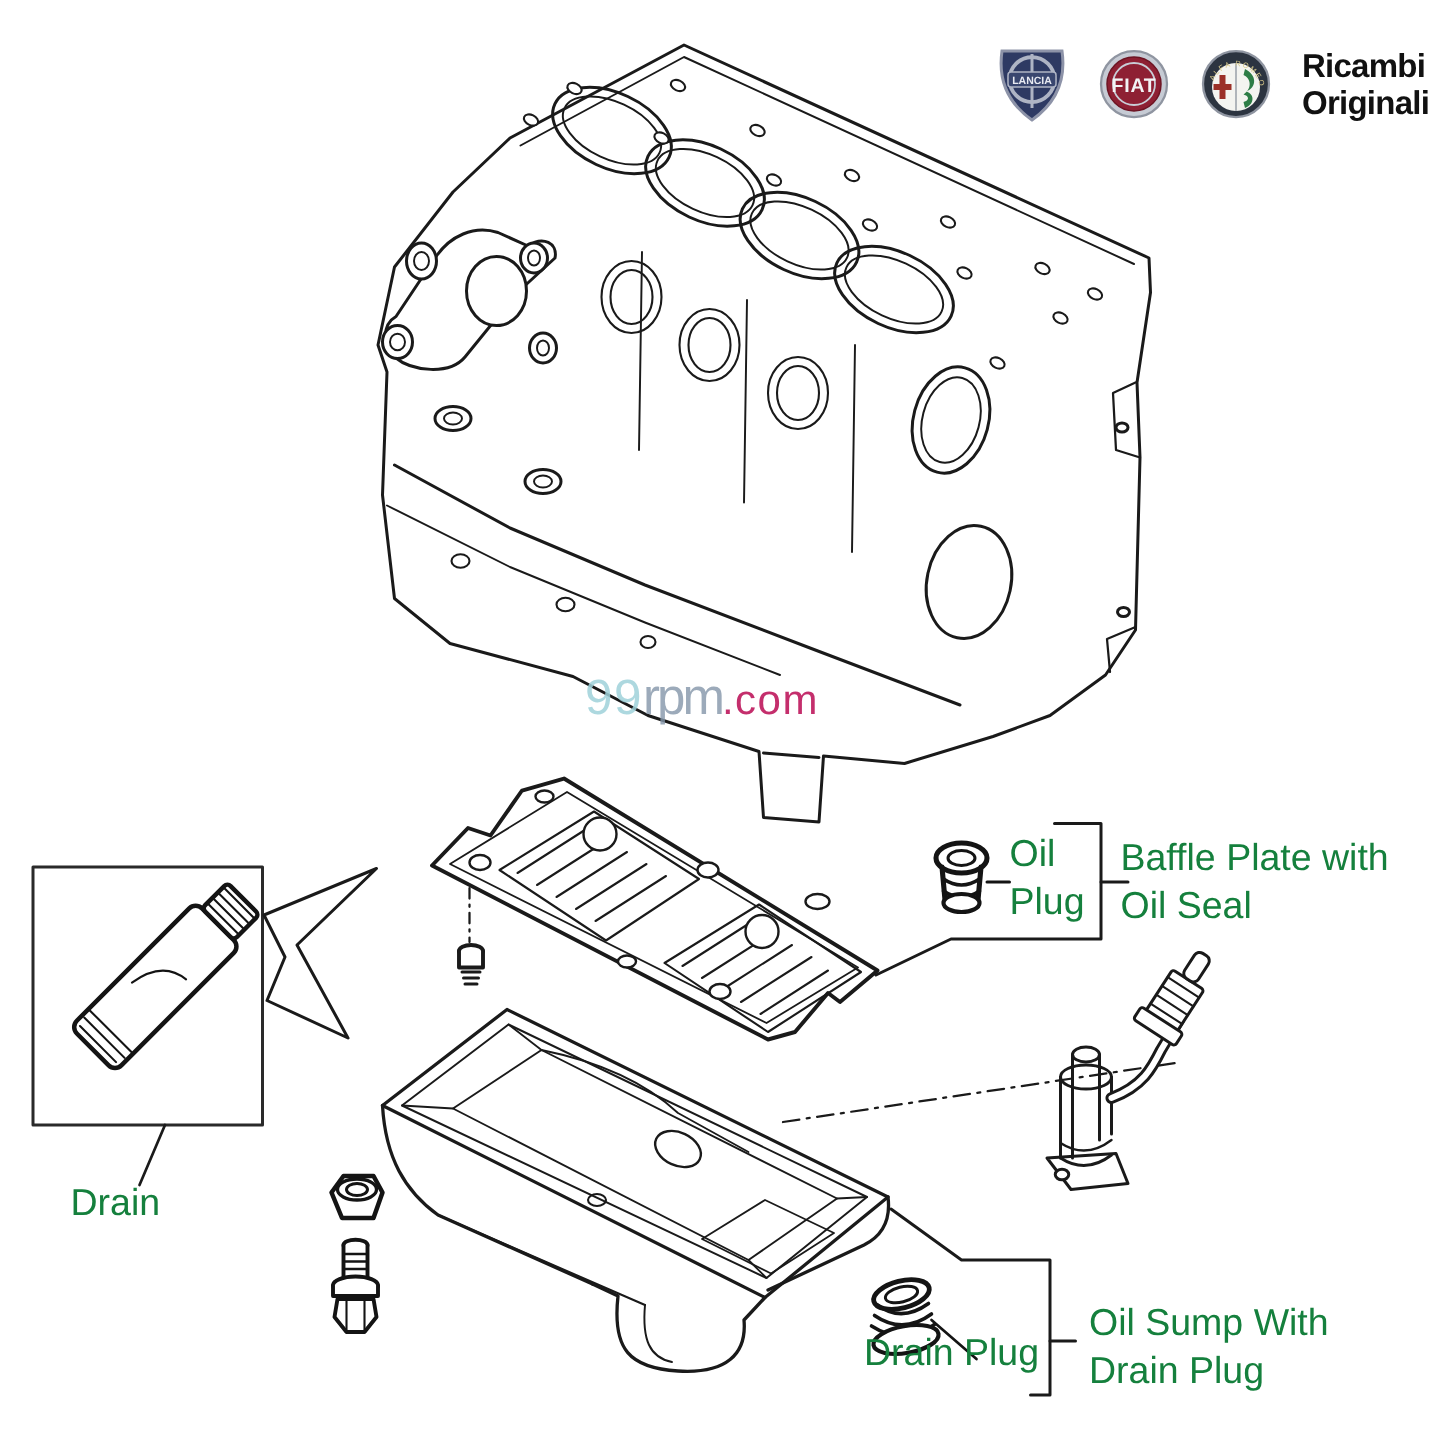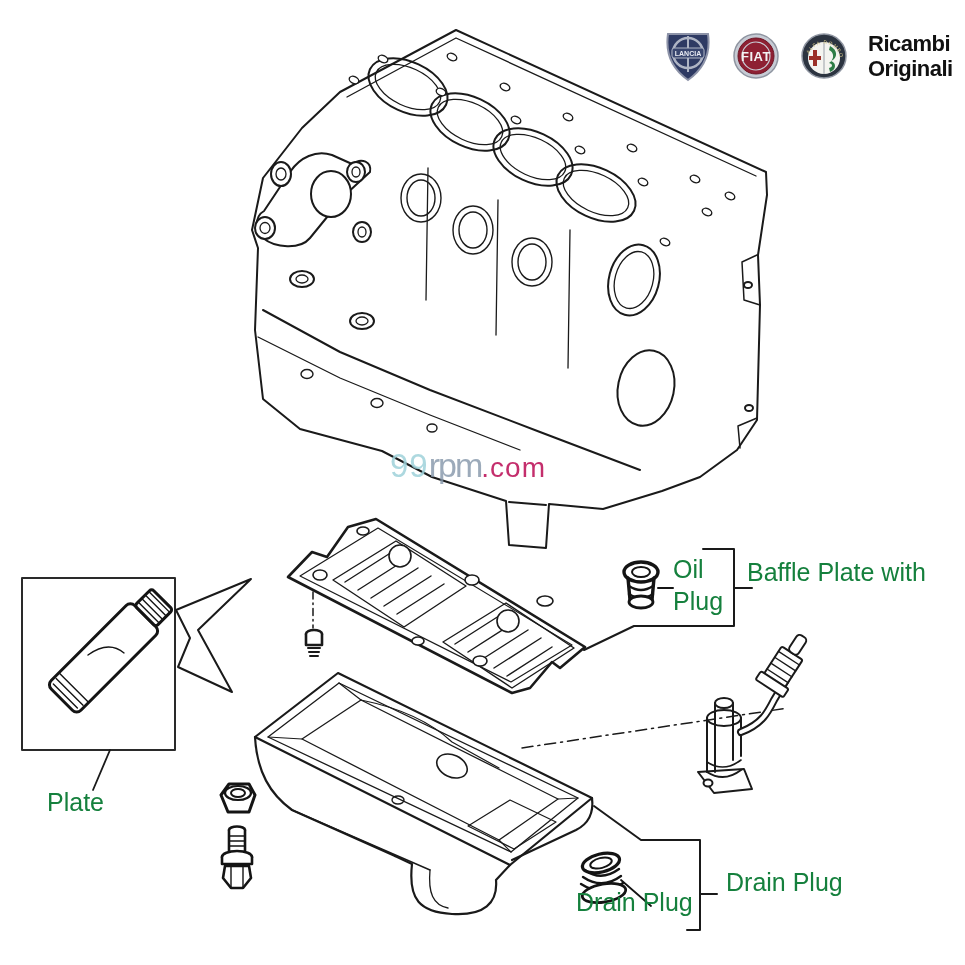--- a/index.html
+++ b/index.html
@@ -276,23 +276,25 @@
     </div>
   </div>
 
   <div class="callout" style="left:673px;top:553px;">
     <div>Oil</div>
     <div>Plug</div>
   </div>
 
   <div class="callout" style="left:747px;top:556px;">
     <div>Baffle Plate with</div>
-  </div>
-
-  <div class="callout" style="left:47px;top:786px;">Plate</div>
+    <div>Oil Seal</div>
+  </div>
+
+  <div class="callout" style="left:47px;top:786px;">Drain</div>
 
   <div class="callout" style="left:576px;top:886px;">Drain Plug</div>
 
   <div class="callout" style="left:726px;top:866px;">
+    <div>Oil Sump With</div>
     <div>Drain Plug</div>
   </div>
 
 </div>
 
 </body></html>

